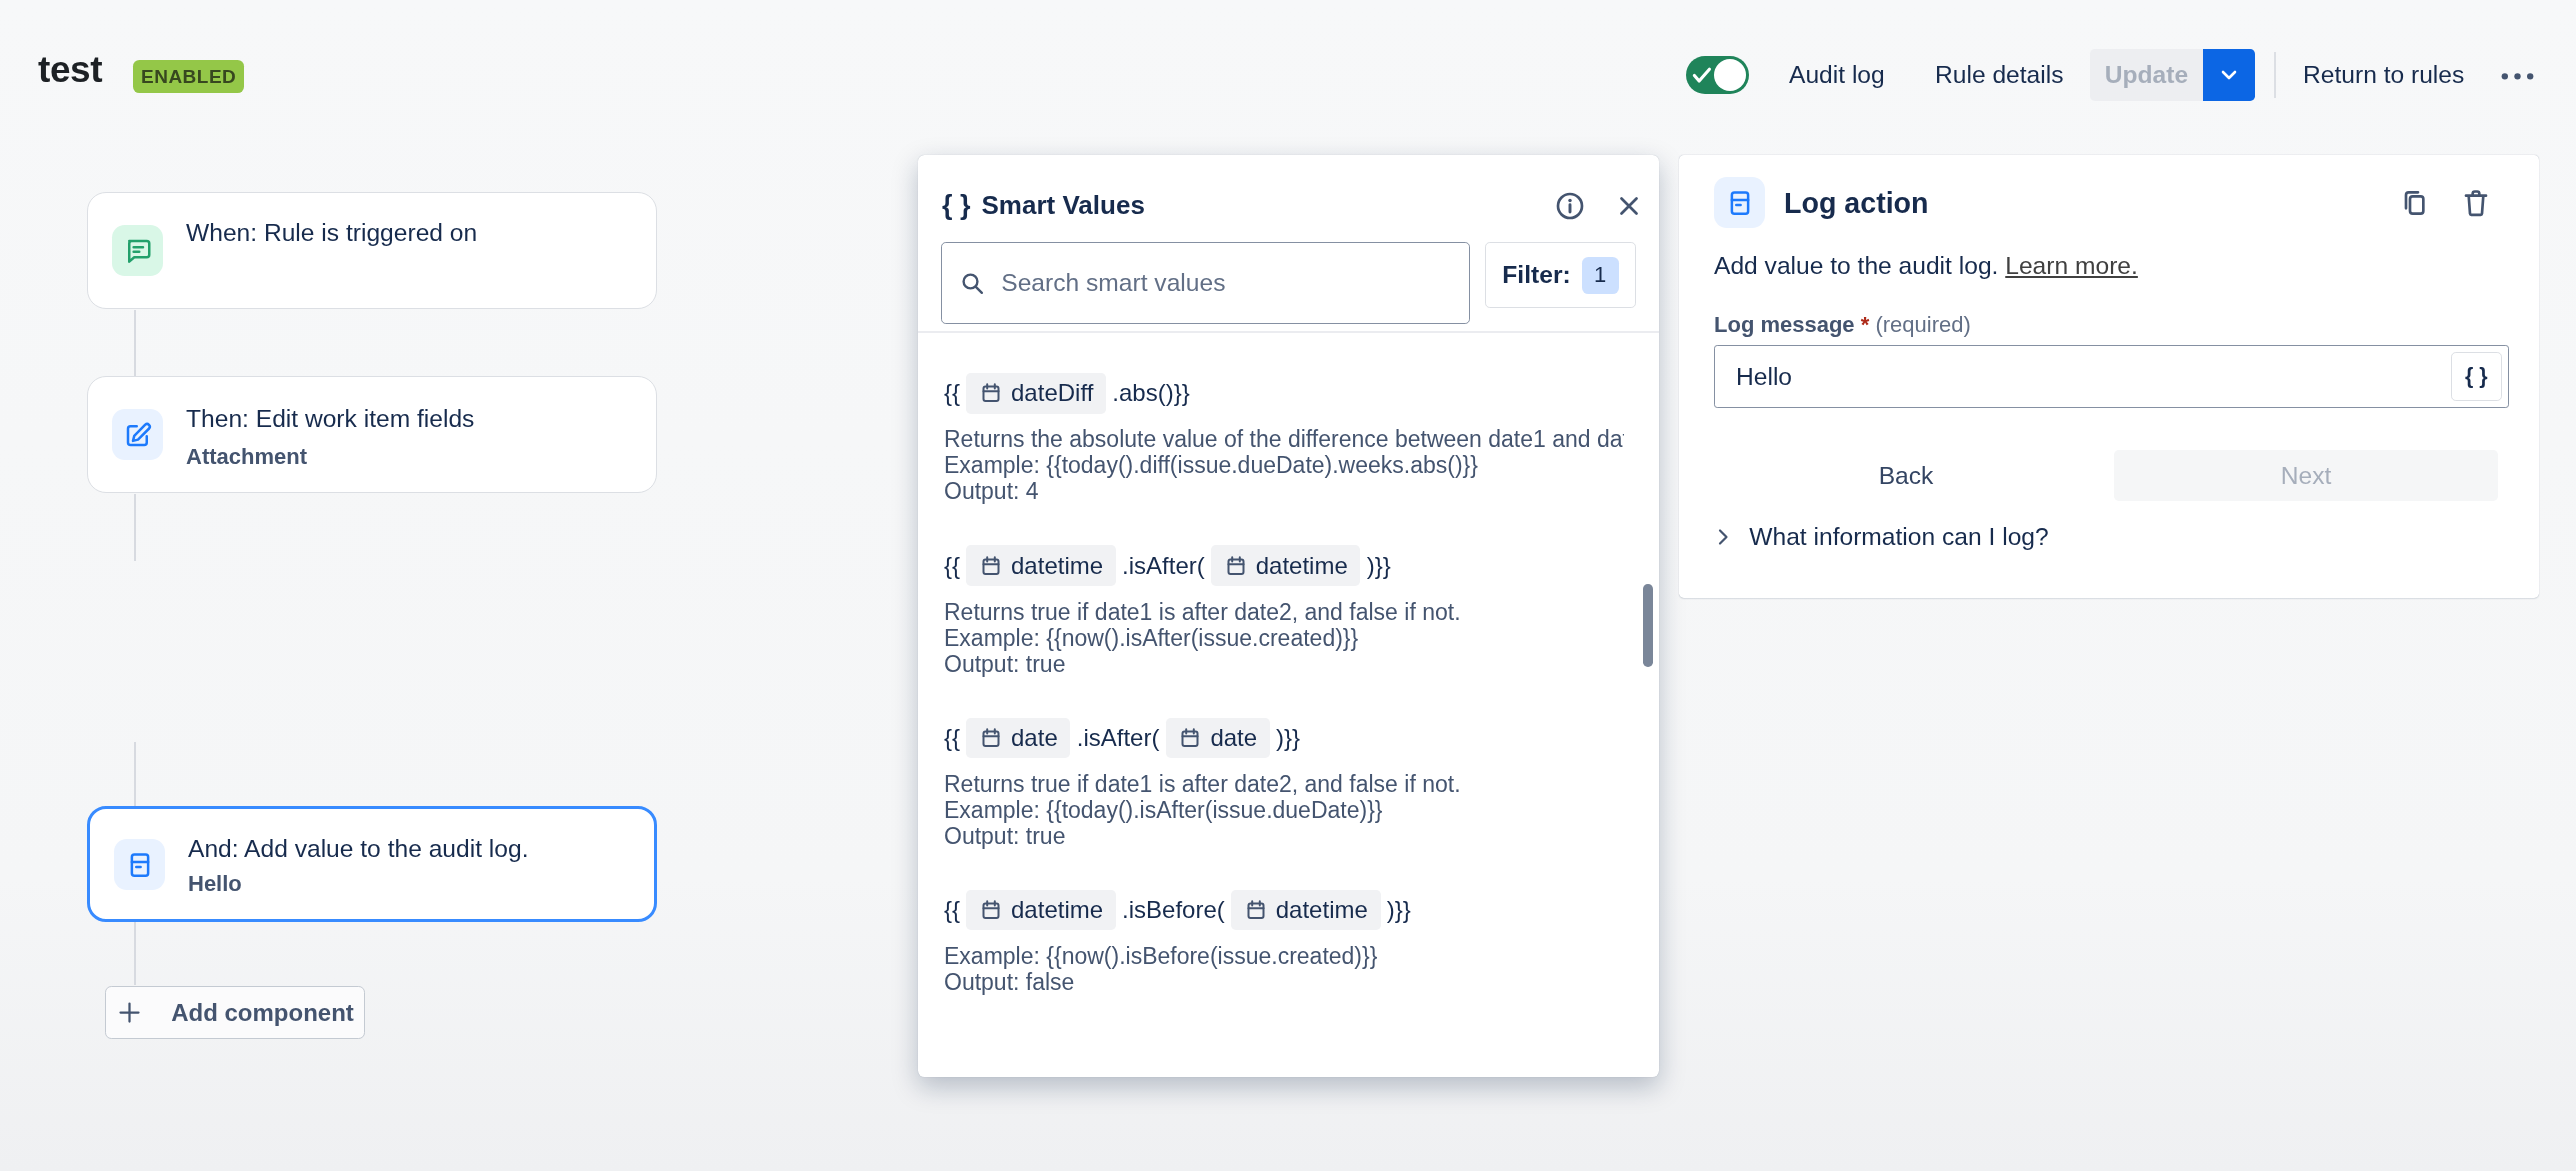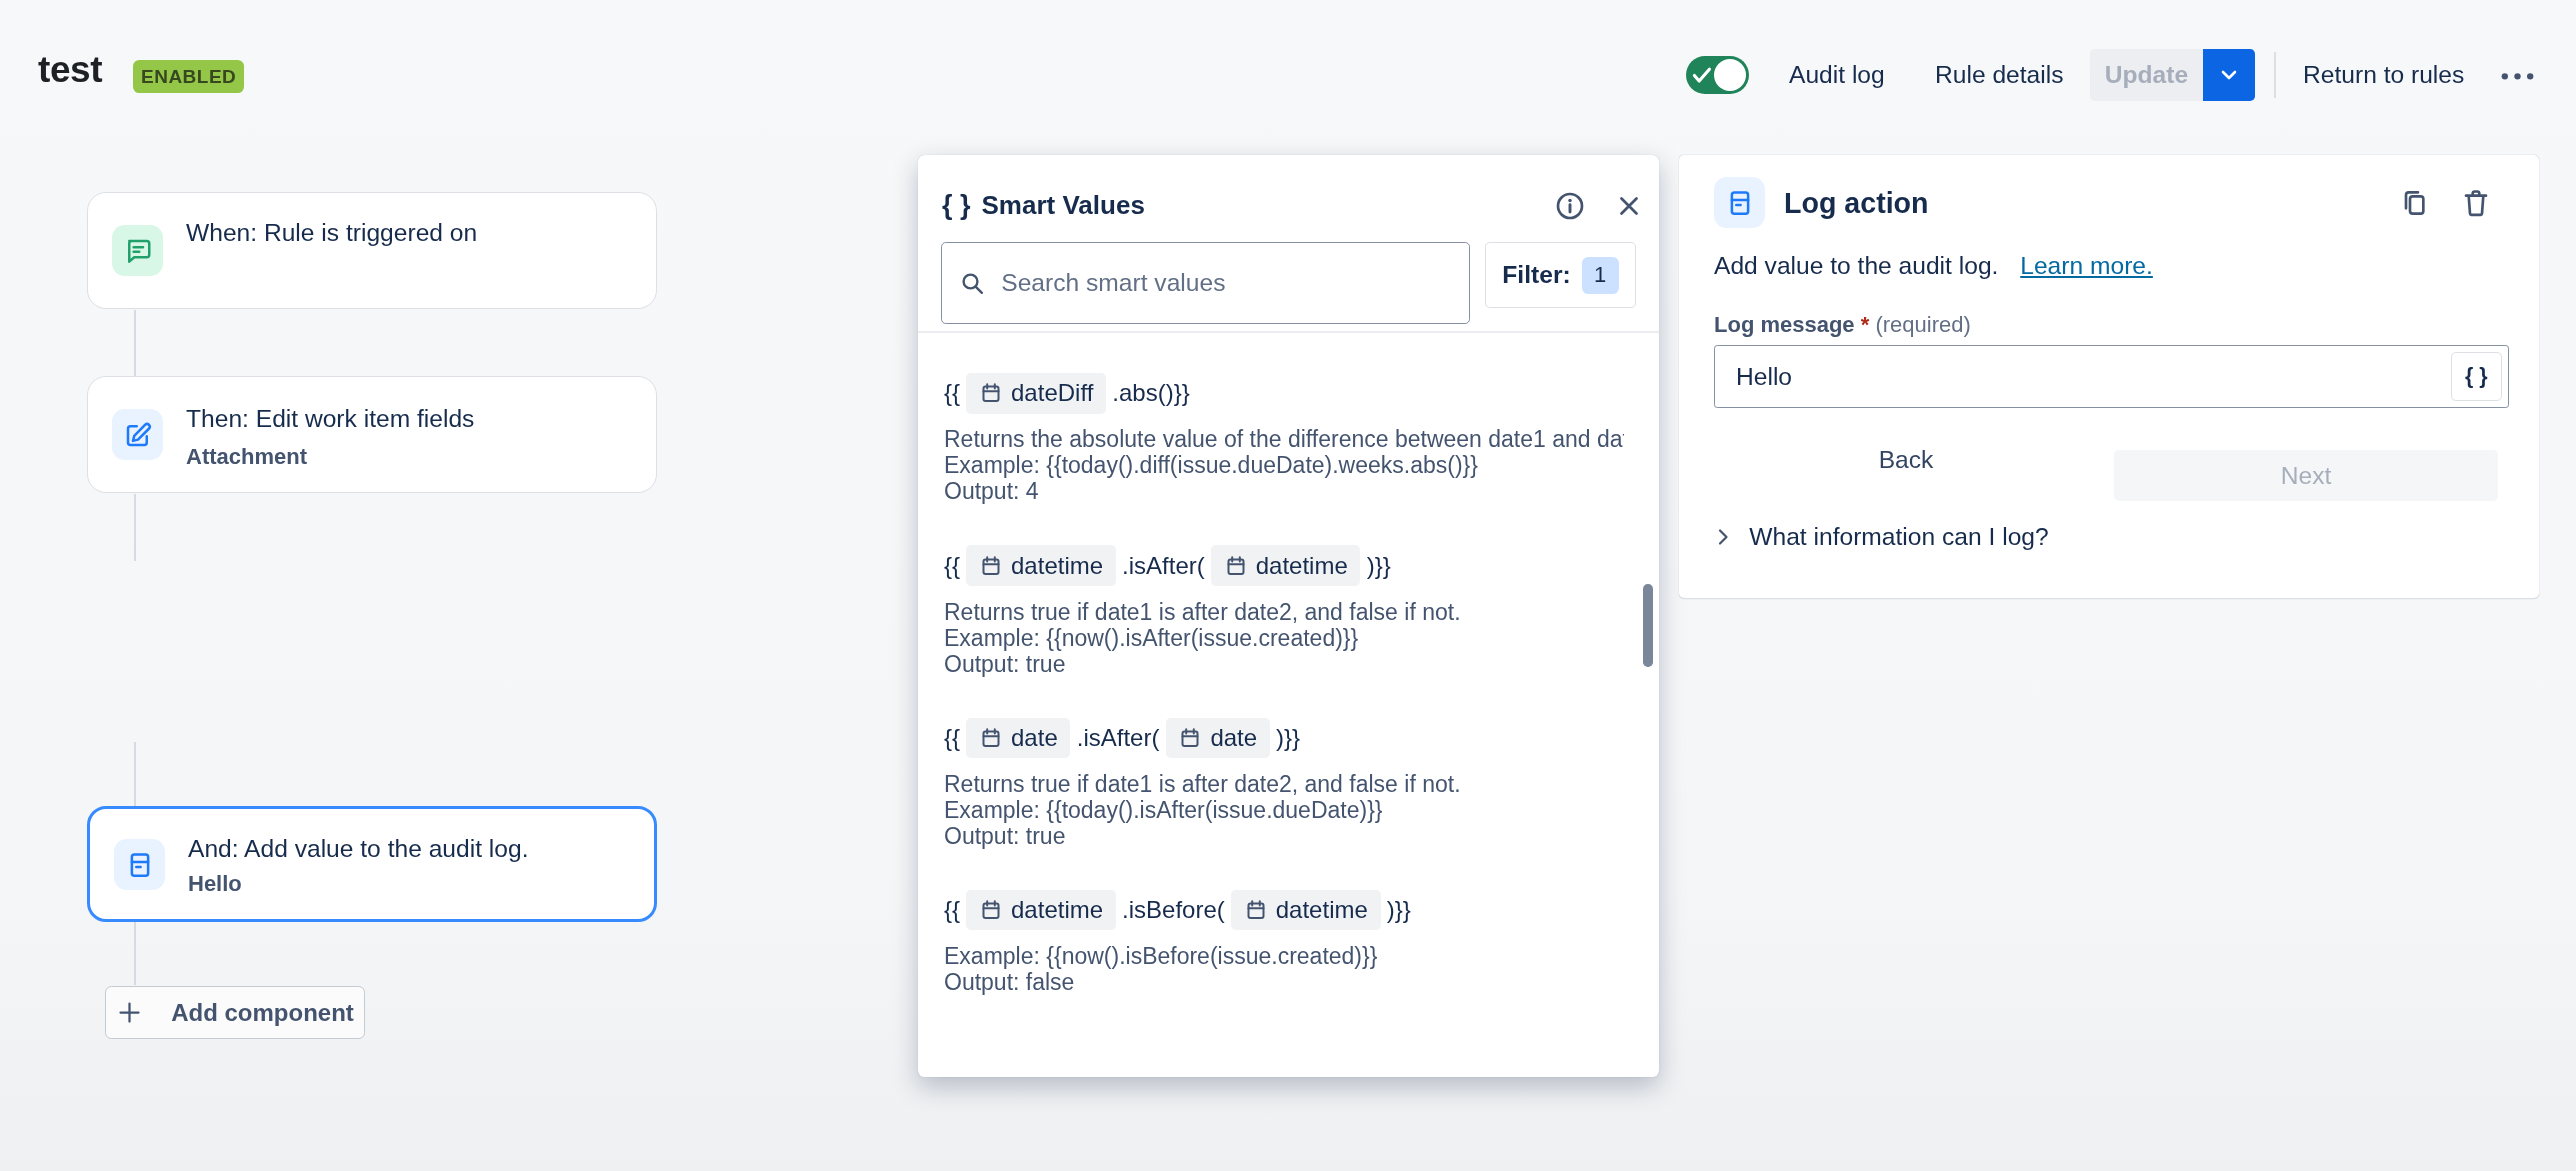--- a/index.html
+++ b/index.html
@@ -75,33 +75,33 @@
   .sv-scroll-thumb{position:absolute;right:6.3px;top:429px;width:9.5px;height:83px;border-radius:4.8px;background:#7A8699;}
 
   
   .panel{left:1679px;top:155px;width:860px;height:443px;background:#FFFFFF;border-radius:4.8px;
          box-shadow:0 0.8px 1.6px rgba(9,30,66,0.12), 0 0 0.8px rgba(9,30,66,0.25);}
   .panel .icon-tile{left:35px;top:22px;}
   .panel-title{position:absolute;left:105px;top:32px;font-size:28.6px;font-weight:700;color:#172B4D;}
   .panel-hicons{position:absolute;right:44px;top:28.6px;display:flex;gap:24px;}
   .panel-hicons .icbtn{width:38px;height:38px;display:flex;align-items:center;justify-content:center;cursor:pointer;}
   .panel-desc{position:absolute;left:35px;top:97px;font-size:24.6px;color:#172B4D;}
-  .panel-desc a{color:#0369a1;text-decoration:underline;cursor:pointer;margin-left:15px;}
+  .panel-desc a{color:#404040;text-decoration:underline;cursor:pointer;}
   .field-label{position:absolute;left:35px;top:157px;font-size:22px;color:#44546F;}
   .field-label b{font-weight:700;}
   .field-label .star{color:#AE2A19;font-weight:700;}
   .field-label .hint{color:#626F86;}
   .msg-input{position:absolute;left:35px;top:190px;width:795px;height:63px;border:1.6px solid #8590A2;border-radius:3.2px;
       box-sizing:border-box;background:#FFFFFF;}
   .msg-input input{position:absolute;left:19px;top:0;height:60px;width:682px;border:none;outline:none;
       font-size:24.6px;color:#172B4D;font-family:"Liberation Sans",sans-serif;background:transparent;}
   .braces-btn{position:absolute;right:6.3px;top:5.6px;width:51px;height:49px;border:1.6px solid #DCDFE4;border-radius:4.8px;
       box-sizing:border-box;background:#FFFFFF;display:flex;align-items:center;justify-content:center;
       font-size:21.4px;font-weight:700;color:#172B4D;cursor:pointer;}
-  .btn-back{position:absolute;left:32px;top:279px;width:390px;height:51px;display:flex;align-items:center;
+  .btn-back{position:absolute;left:32px;top:295px;width:390px;height:51px;display:flex;align-items:center;
       justify-content:center;font-size:24.6px;font-weight:500;color:#344563;cursor:pointer;border-radius:4.8px;}
   .btn-next{position:absolute;left:435px;top:295px;width:384px;height:51px;background:#F5F6F7;border-radius:4.8px;
       display:flex;align-items:center;justify-content:center;font-size:24.6px;font-weight:500;color:#A6AEBB;}
   .expander{position:absolute;left:32px;top:363px;height:37px;display:flex;align-items:center;gap:14.3px;
       font-size:24.6px;color:#172B4D;cursor:pointer;}
 </style>
 </head>
 <body>
 
 <div id="app">

